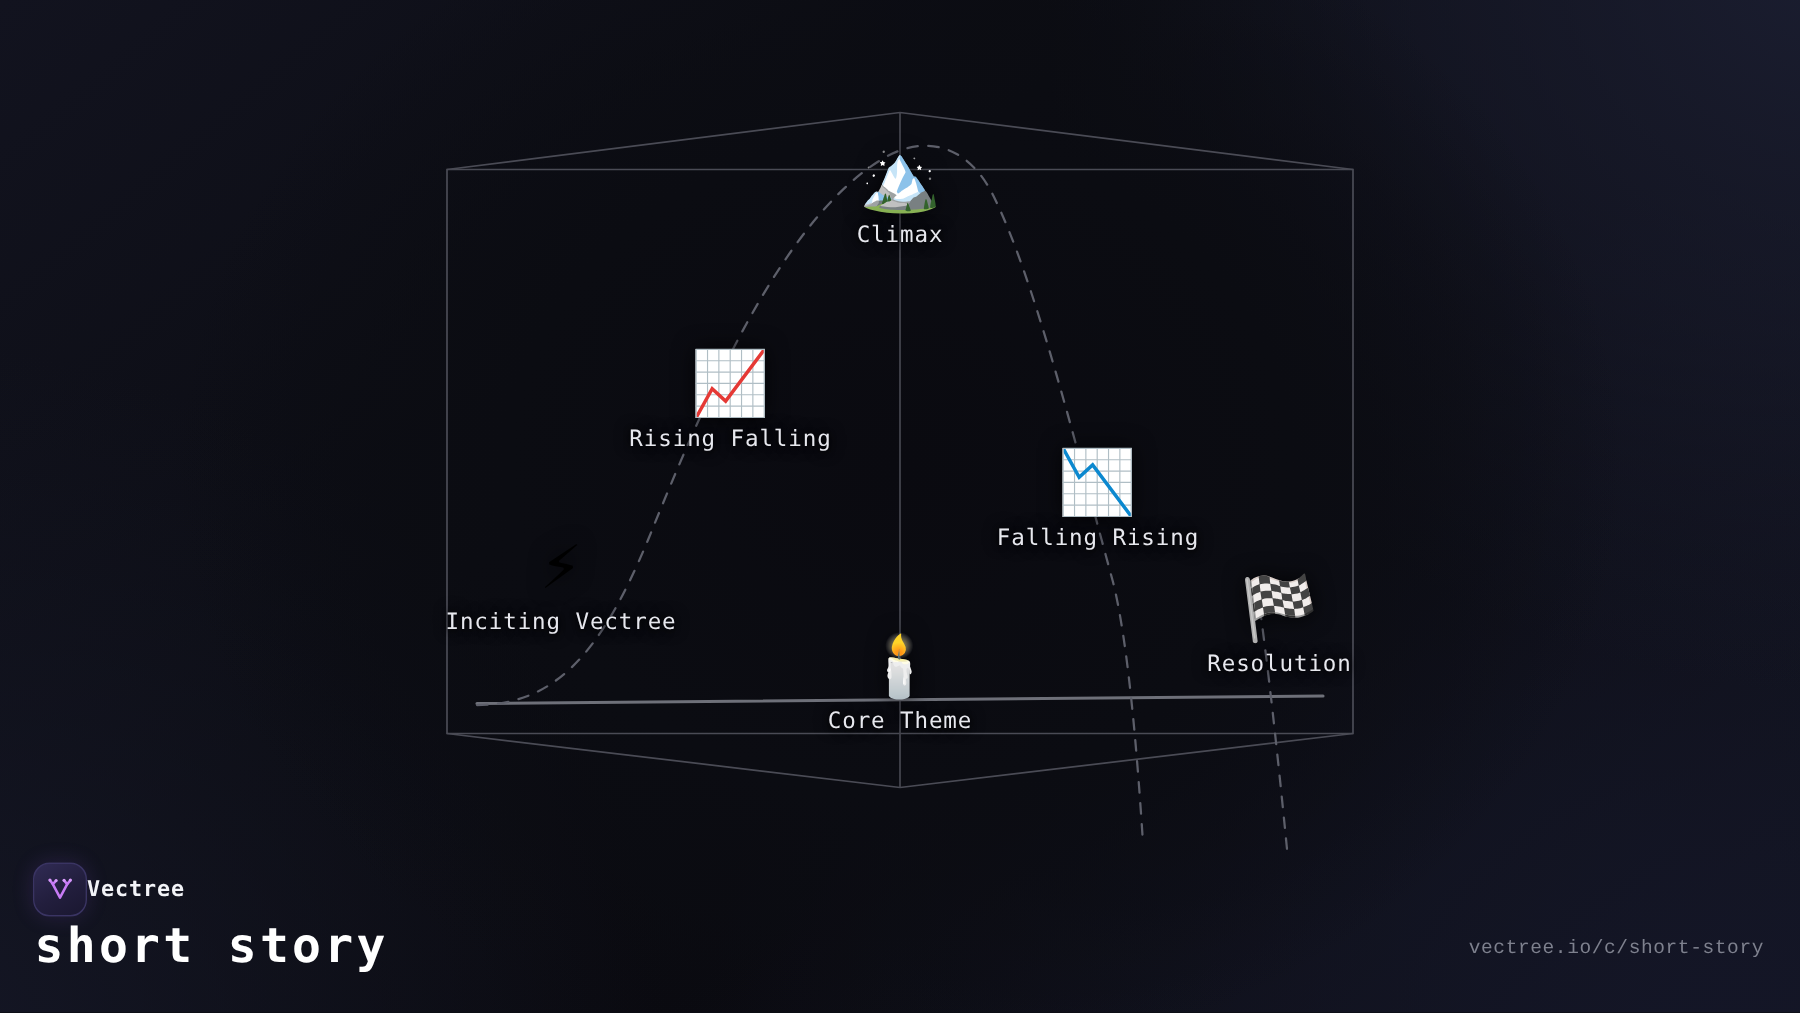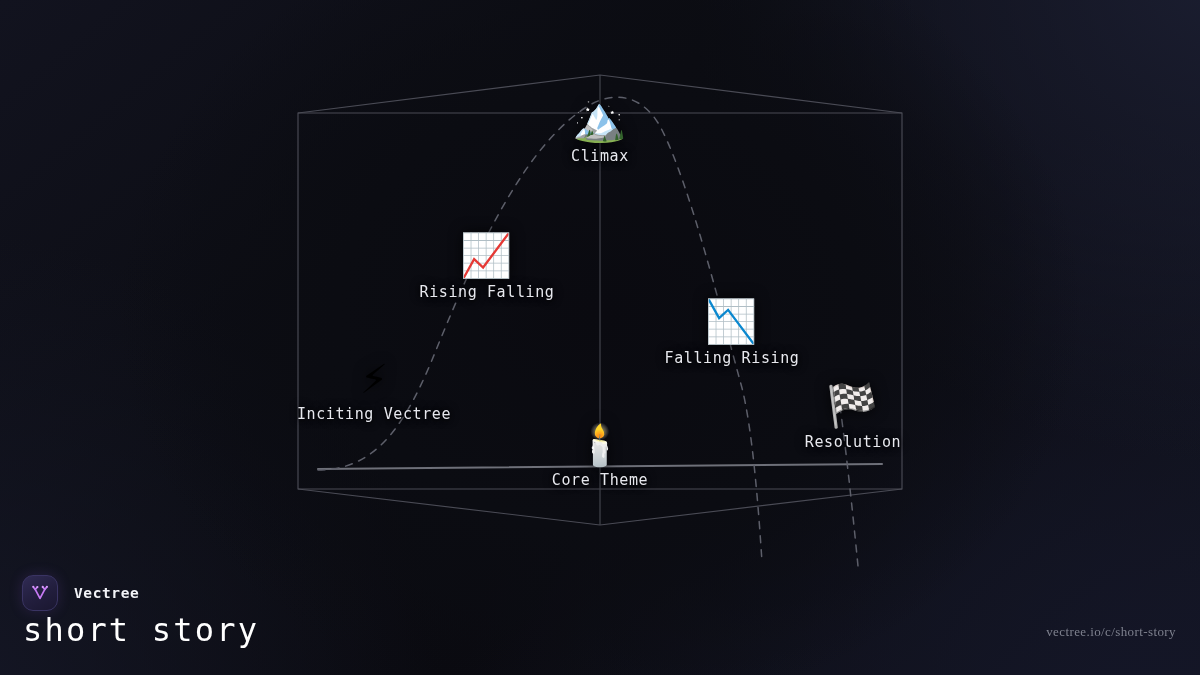--- a/index.html
+++ b/index.html
@@ -62,21 +62,21 @@
     text-shadow: 0 1px 4px rgba(0,0,0,0.95), 0 0 10px rgba(0,0,0,0.9);
   }
 
   
   #footer-brand {
     position: absolute;
     left: 22px;
     top: 575px;
     display: flex;
     align-items: center;
-    gap: 16px;
+    gap: 0;
   }
   #brand-logo {
     width: 36px;
     height: 36px;
     border-radius: 11px;
     background: linear-gradient(150deg, #302b54 0%, #221e3d 55%, #1a1730 100%);
     border: 1px solid #3a3463;
     display: flex;
     align-items: center;
     justify-content: center;
@@ -88,29 +88,29 @@
     font-weight: bold;
     letter-spacing: 0.6px;
     color: #f2f3f7;
   }
   #page-title {
     position: absolute;
     left: 23px;
     top: 611px;
     font-family: "DejaVu Sans Mono", "Liberation Mono", monospace;
     font-size: 32px;
-    font-weight: normal;
+    font-weight: bold;
     letter-spacing: 2.2px;
     color: #ffffff;
   }
   #footer-url {
     position: absolute;
     right: 24px;
     top: 624px;
-    font-family: Liberation Serif, serif;
+    font-family: Liberation Mono, monospace;
     font-size: 13px;
     letter-spacing: 0.4px;
     color: #7e818e;
   }
 </style>
 </head>
 <body>
 
 <div id="bg-layer"></div>
 

